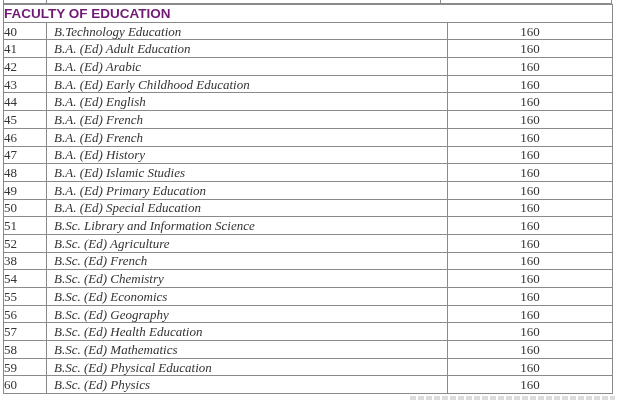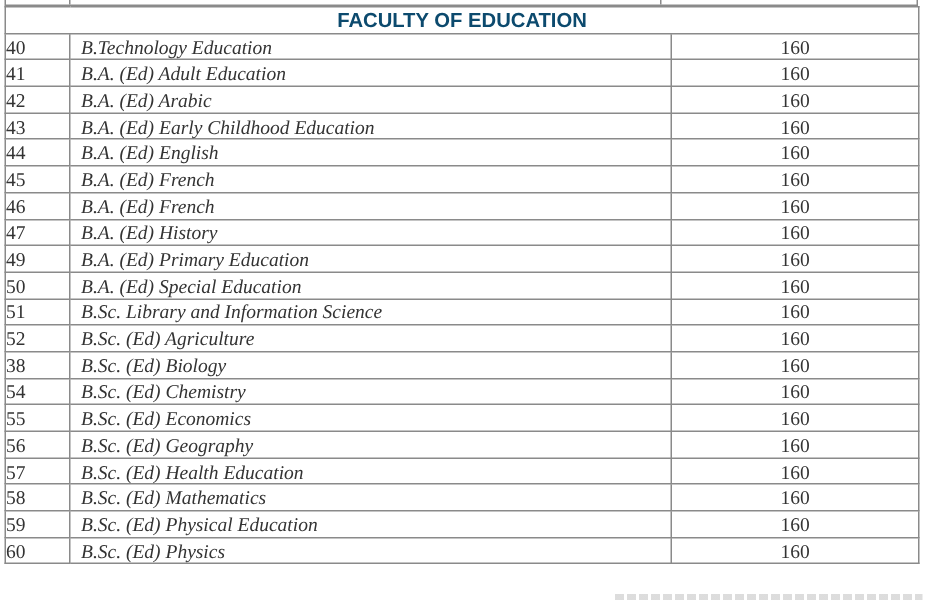--- a/index.html
+++ b/index.html
@@ -17,22 +17,22 @@
       font-size: 13px; color: #333333;
     }
     table.grid td {
       border: 1px solid #8a8a8a; height: 16.7px; padding: 0; line-height: 15px;
       white-space: nowrap;
     }
     td.sn { width: 42px; text-align: left; }
     td.prog { width: 393px; padding-left: 7px !important; font-style: italic; }
     td.quota { text-align: center; }
     td.faculty {
-      text-align: center; font-family: "Liberation Sans", "DejaVu Sans", sans-serif;
-      font-weight: bold; font-size: 13.5px; color: #0c4a6e; height: 15px;
+      font-family: "Liberation Sans", "DejaVu Sans", sans-serif;
+      font-weight: bold; font-size: 13.5px; color: #701a75; height: 15px;
     }
     .footer-strip {
       position: absolute; left: 410px; top: 396px; width: 205px; height: 4px;
       background: repeating-linear-gradient(90deg, #d4d4d4 0 6px, #ffffff 6px 8px);
       opacity: 0.8;
     }
   </style>
 </head>
 <body>
 
@@ -80,20 +80,25 @@
         <td class="sn">46</td>
         <td class="prog">B.A. (Ed) French</td>
         <td class="quota">160</td>
       </tr>
       <tr>
         <td class="sn">47</td>
         <td class="prog">B.A. (Ed) History</td>
         <td class="quota">160</td>
       </tr>
       <tr>
+        <td class="sn">48</td>
+        <td class="prog">B.A. (Ed) Islamic Studies</td>
+        <td class="quota">160</td>
+      </tr>
+      <tr>
         <td class="sn">49</td>
         <td class="prog">B.A. (Ed) Primary Education</td>
         <td class="quota">160</td>
       </tr>
       <tr>
         <td class="sn">50</td>
         <td class="prog">B.A. (Ed) Special Education</td>
         <td class="quota">160</td>
       </tr>
       <tr>
@@ -101,21 +106,21 @@
         <td class="prog">B.Sc. Library and Information Science</td>
         <td class="quota">160</td>
       </tr>
       <tr>
         <td class="sn">52</td>
         <td class="prog">B.Sc. (Ed) Agriculture</td>
         <td class="quota">160</td>
       </tr>
       <tr>
         <td class="sn">38</td>
-        <td class="prog">B.Sc. (Ed) Biology</td>
+        <td class="prog">B.Sc. (Ed) French</td>
         <td class="quota">160</td>
       </tr>
       <tr>
         <td class="sn">54</td>
         <td class="prog">B.Sc. (Ed) Chemistry</td>
         <td class="quota">160</td>
       </tr>
       <tr>
         <td class="sn">55</td>
         <td class="prog">B.Sc. (Ed) Economics</td>

